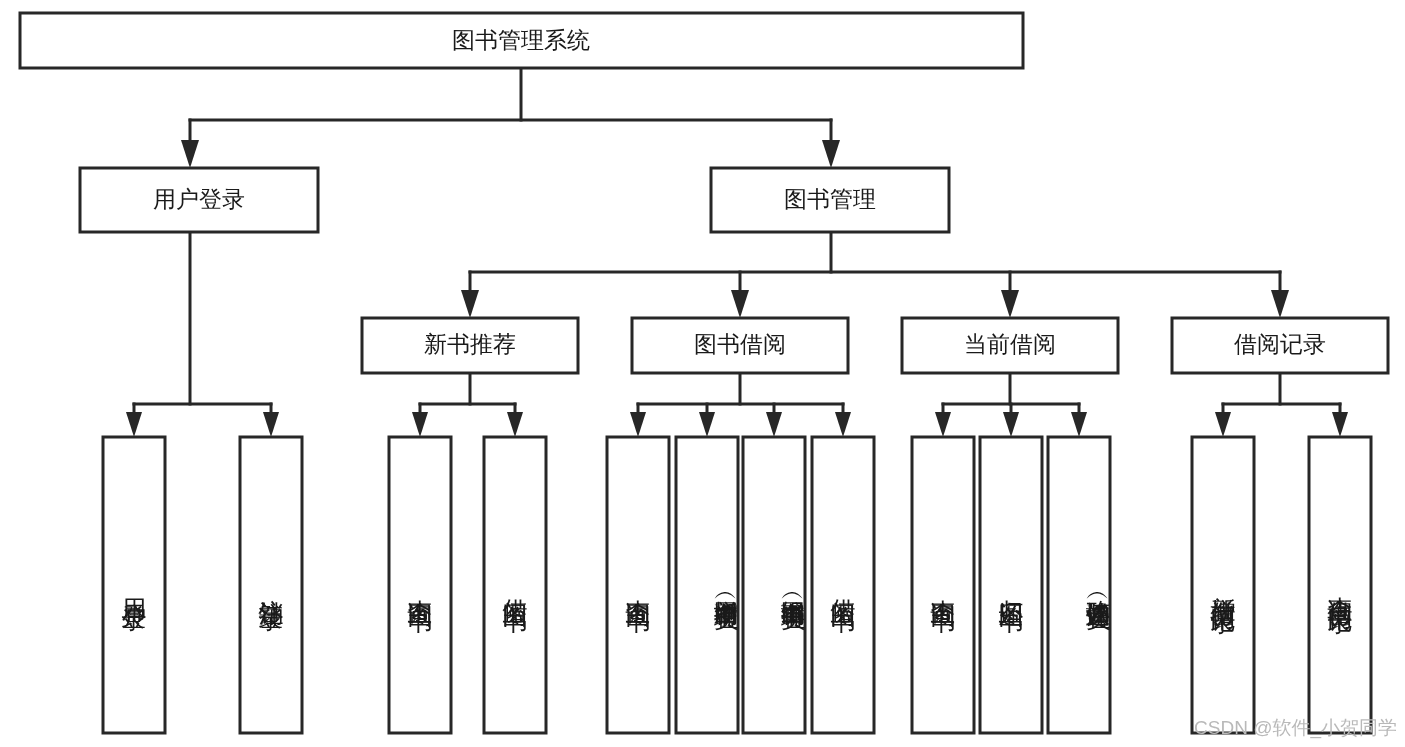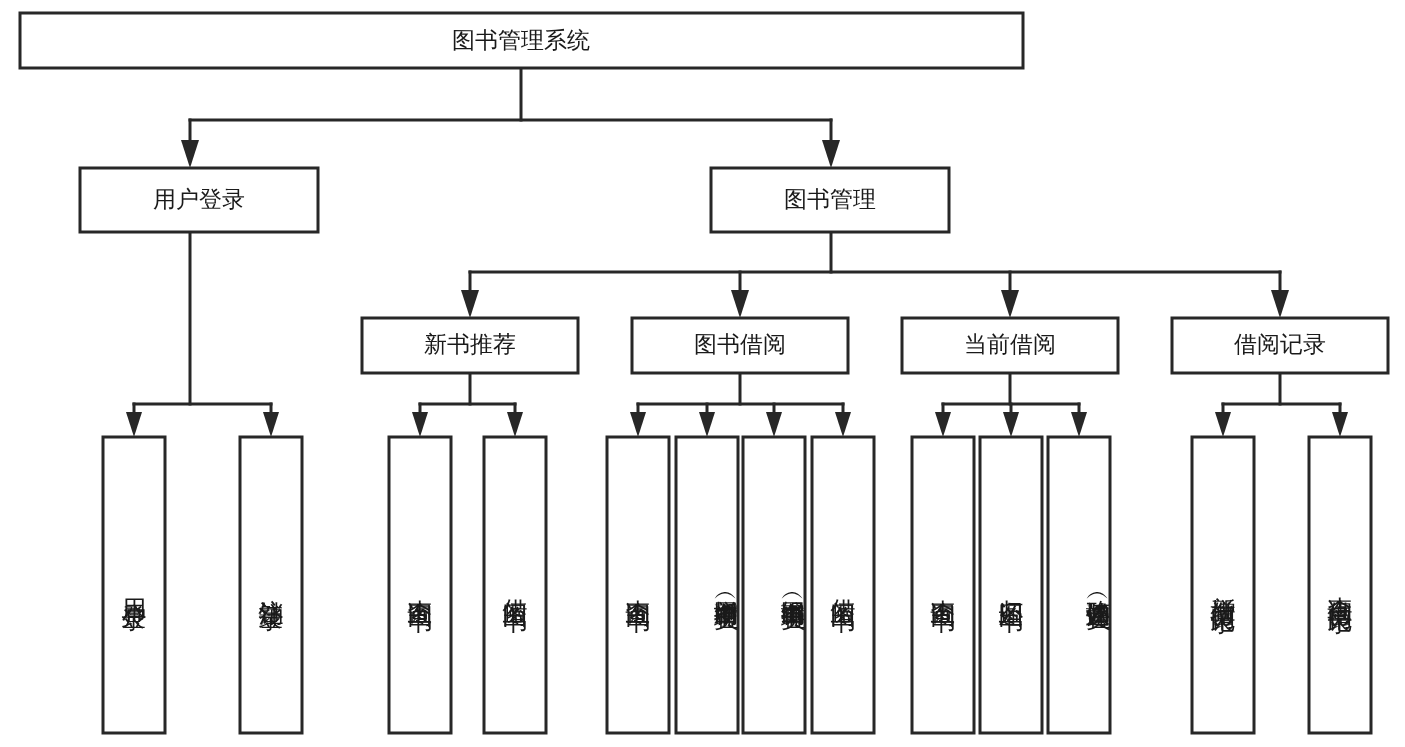--- a/index.html
+++ b/index.html
@@ -236,14 +236,15 @@
   <div class="node-label-v" style="left:743px; top:437px; width:62px; height:296px; align-items:flex-start; font-size:24px; letter-spacing:1px;">编辑图书（管理员）</div>
   <div class="node-label-v" style="left:812px; top:437px; width:62px; height:296px;">借阅图书</div>
 
   <div class="node-label-v" style="left:912px; top:437px; width:62px; height:296px;">查询图书</div>
   <div class="node-label-v" style="left:980px; top:437px; width:62px; height:296px;">归还图书</div>
   <div class="node-label-v" style="left:1048px; top:437px; width:62px; height:296px; align-items:flex-start; font-size:24px; letter-spacing:1px;">确认归还（管理员）</div>
 
   <div class="node-label-v" style="left:1192px; top:437px; width:62px; height:296px;">新增借阅记录</div>
   <div class="node-label-v" style="left:1309px; top:437px; width:62px; height:296px;">查询借阅记录</div>
 
+  <div class="watermark">CSDN @软件_小贺同学</div>
 
 </div>
 
 </body></html>

